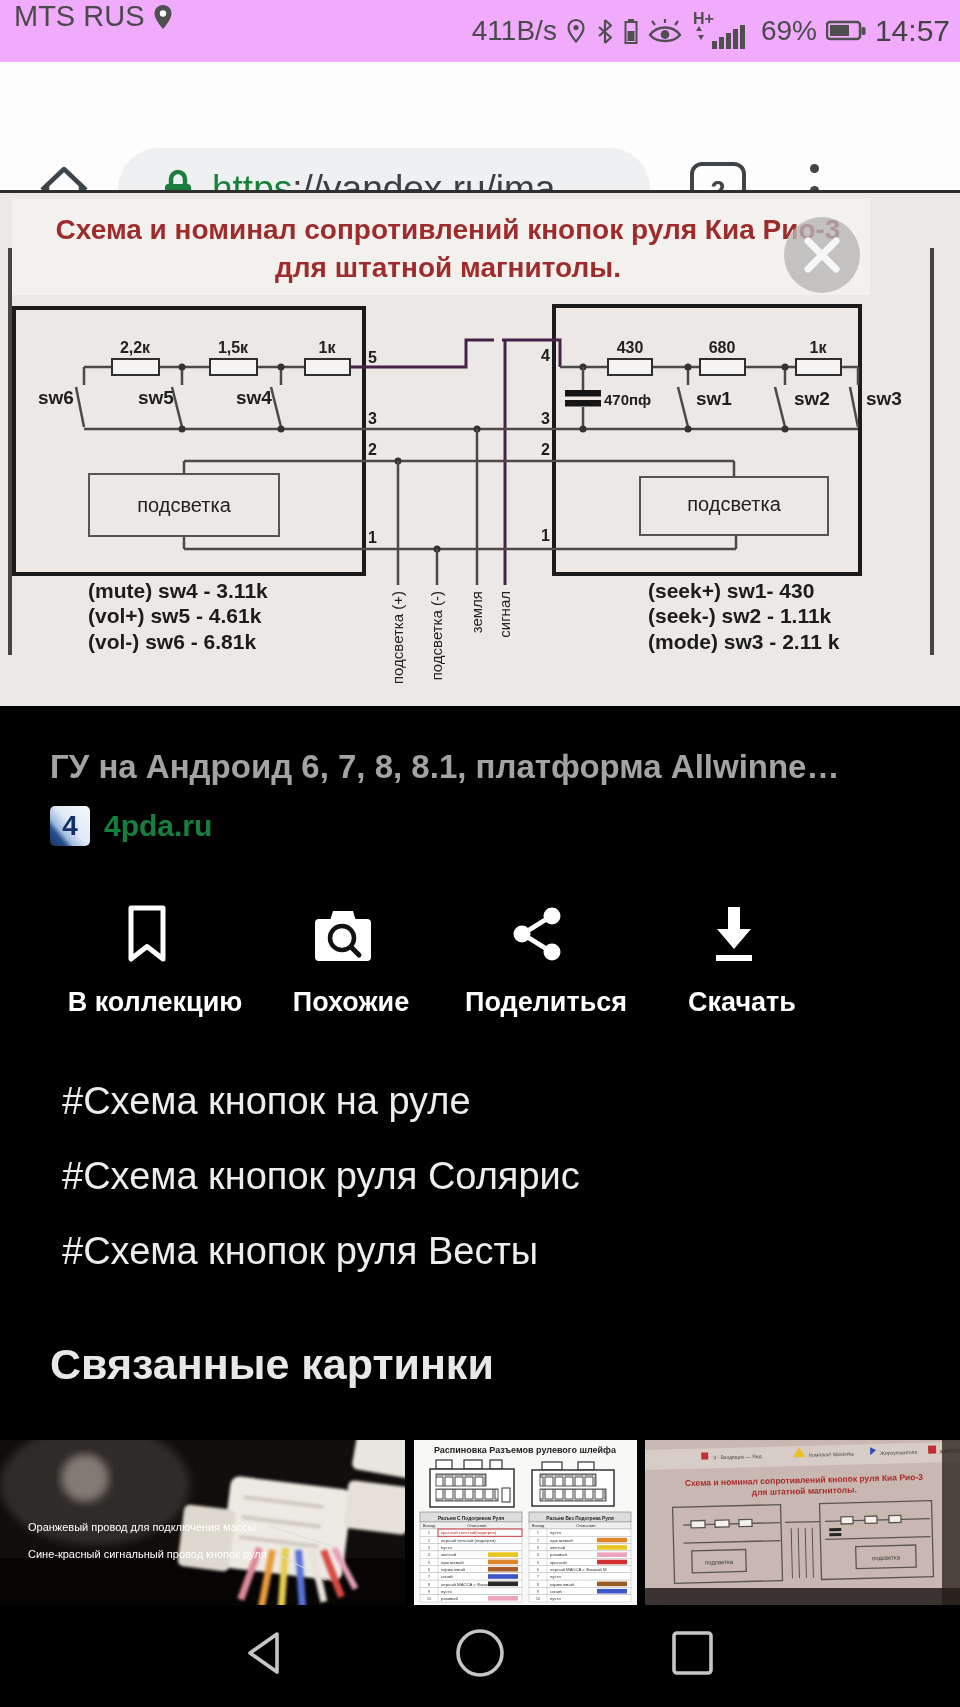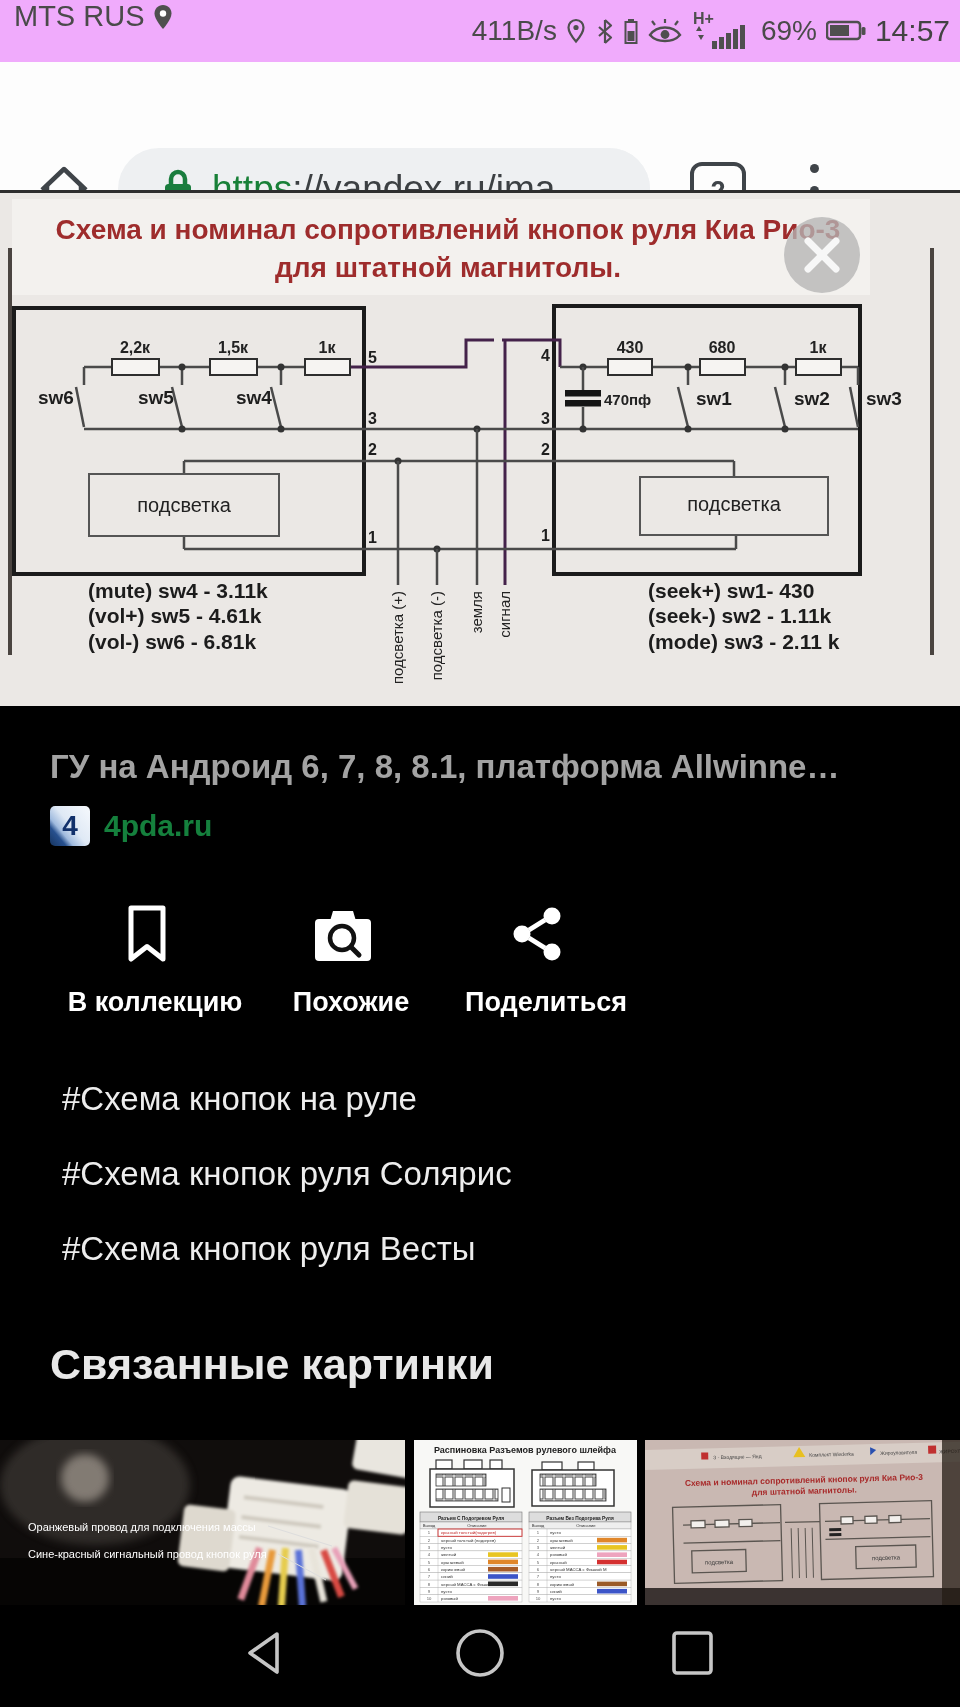--- a/index.html
+++ b/index.html
@@ -52,21 +52,21 @@
                 color:#a3a3a3;white-space:nowrap;}
   .source-row{position:absolute;left:50px;top:806px;display:flex;align-items:center;gap:14px;}
   .favicon{width:40px;height:40px;border-radius:5px;
            background:linear-gradient(50deg,#16345f 0%,#27508e 22%,#9fbade 32%,#dfe9f5 52%,#f6f9fd 100%);
            display:flex;align-items:center;justify-content:center;
            font-size:28px;font-weight:bold;color:#12316b;}
   .source-name{font-size:30px;font-weight:bold;color:#15803d;}
   .action{position:absolute;top:903px;width:190px;display:flex;flex-direction:column;
           align-items:center;gap:22px;}
   .action .alabel{font-size:27px;font-weight:bold;color:#fff;white-space:nowrap;margin-left:16px;}
-  .hashtag{position:absolute;left:62px;font-size:33px;color:#ededed;white-space:nowrap;}
+  .hashtag{position:absolute;left:62px;font-size:38px;color:#ededed;white-space:nowrap;}
   .related-heading{position:absolute;left:50px;top:1340px;margin:0;font-size:43px;font-weight:bold;
                    color:#e8e8e8;}
   .thumb{position:absolute;top:1440px;height:185px;overflow:hidden;}
   
   .navico{position:absolute;}
 </style>
 </head>
 <body>
 
 <div class="screen">
@@ -277,20 +277,27 @@
     <span class="alabel">Похожие</span>
   </div>
   <div class="action" style="left:443px">
     <svg width="58" height="62">
       <circle cx="43" cy="13" r="8.5" fill="#fff"></circle>
       <circle cx="13" cy="31" r="8.5" fill="#fff"></circle>
       <circle cx="43" cy="49" r="8.5" fill="#fff"></circle>
       <path d="M36,17 L20,27 M20,35 L36,45" stroke="#fff" stroke-width="5"></path>
     </svg>
     <span class="alabel">Поделиться</span>
+  </div>
+  <div class="action" style="left:639px">
+    <svg width="56" height="62">
+      <path d="M22,4 h12 v22 h11 L28,46 L11,26 h11 z" fill="#fff"></path>
+      <rect x="10" y="52" width="36" height="6" fill="#fff"></rect>
+    </svg>
+    <span class="alabel">Скачать</span>
   </div>
 
   <div class="hashtag" style="top:1080px">#Схема кнопок на руле</div>
   <div class="hashtag" style="top:1230px">#Схема кнопок руля Весты</div>
   <div class="hashtag" style="top:1155px">#Схема кнопок руля Солярис</div>
 
   <h2 class="related-heading">Связанные картинки</h2>
 
   <div class="thumb" style="left:0;width:405px">
     <svg width="405" height="165" viewBox="0 0 405 165">

